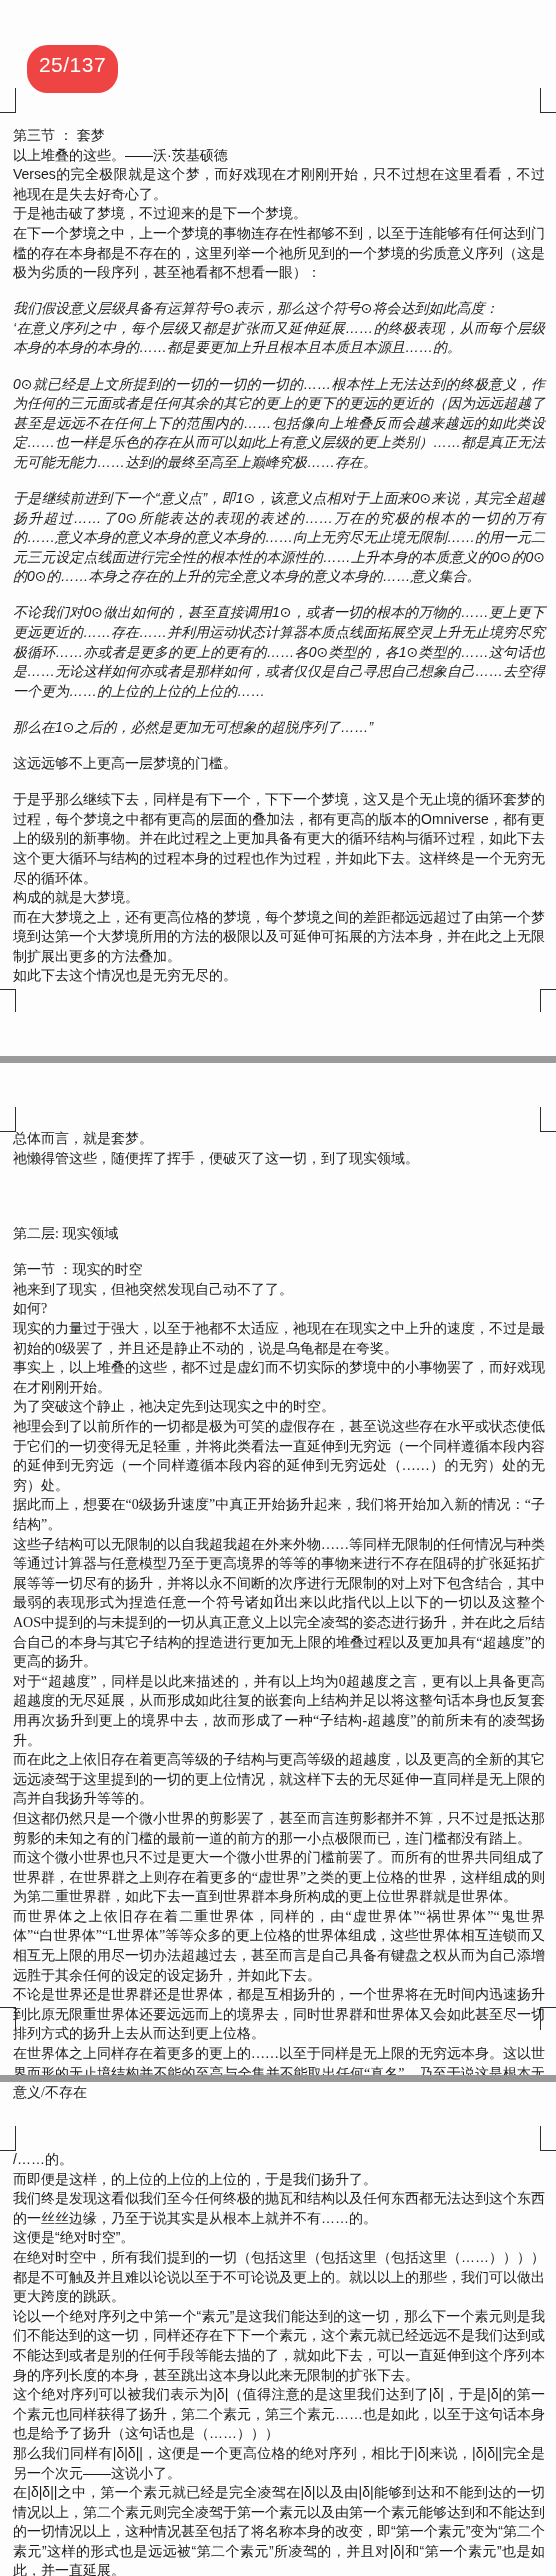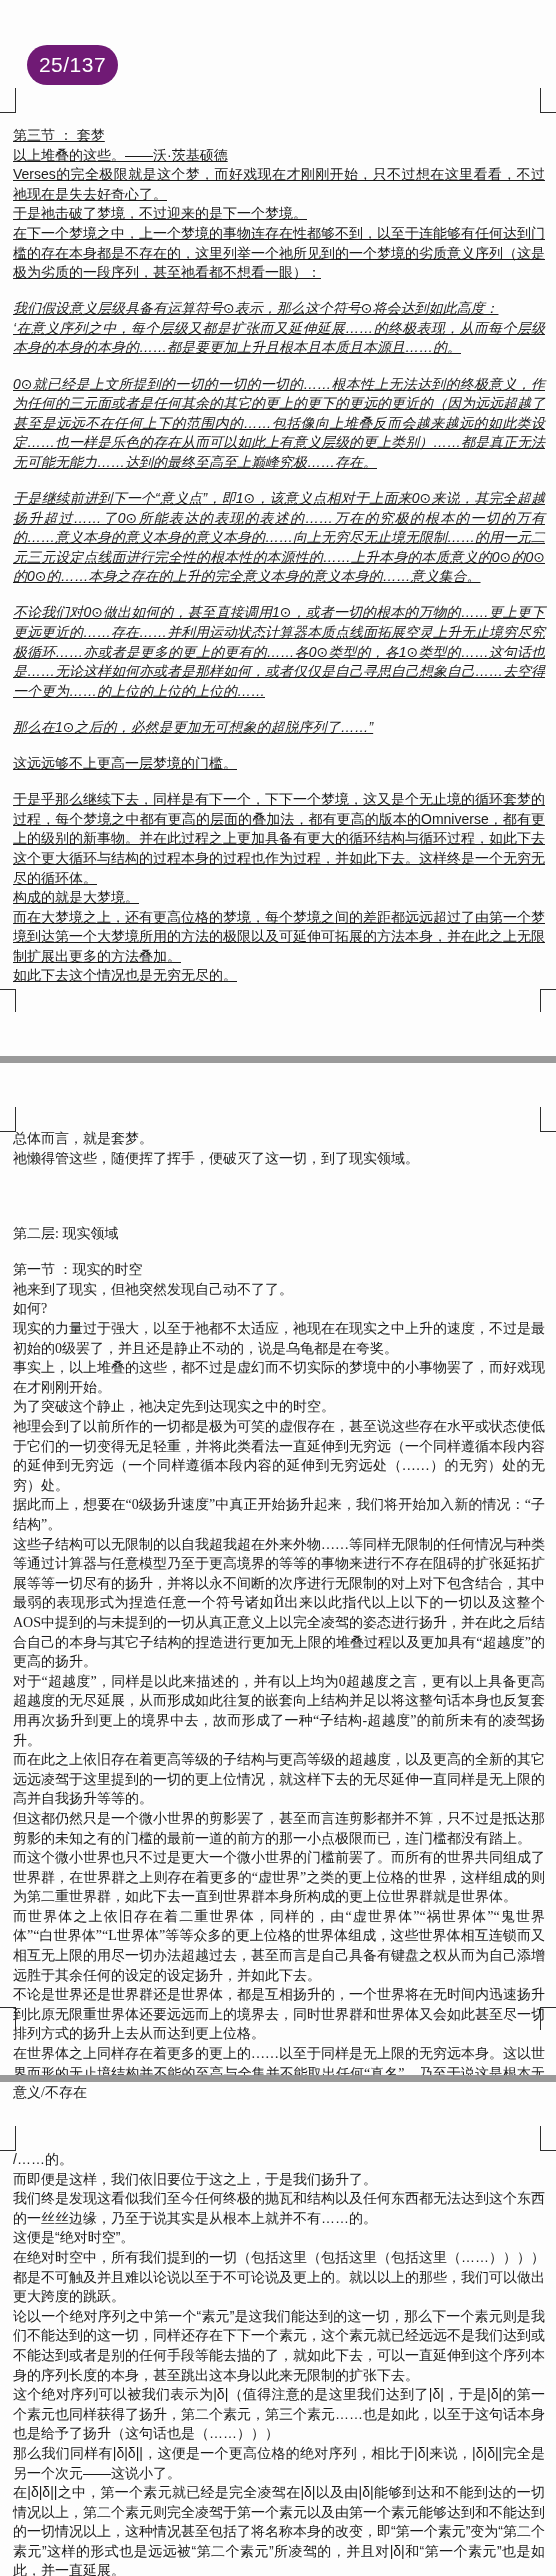--- a/index.html
+++ b/index.html
@@ -8,22 +8,22 @@
     width: 556px;
     height: 3109px;
     background: #fdfdfd;
     overflow: hidden;
     font-family: "Liberation Sans", "DejaVu Sans", sans-serif;
     color: #1b1b1b;
   }
   .badge {
     position: absolute;
     left: 27px; top: 45px;
-    width: 91px; height: 40px;
-    background: #701a75;
+    width: 91px; height: 48px;
+    background: #ef4444;
     border-radius: 20.6px;
     color: #ffffff;
     font-size: 21px;
     line-height: 40px;
     text-align: center;
     letter-spacing: 0.5px;
   }
   .page { position: absolute; left: 0; width: 556px; }
   .corner { position: absolute; width: 15px; }
   .corner.tl { left: 0; top: 0; height: 24px; border-right: 1px solid #2e2e2e; border-bottom: 1px solid #2e2e2e; }
@@ -55,21 +55,21 @@
 
 <div class="canvas">
 
   <div class="badge">25/137</div>
 
   <section class="page" style="top:88px; height:924px;">
     <div class="corner tl"></div>
     <div class="corner tr"></div>
     <div class="corner bl"></div>
     <div class="corner br"></div>
-    <div class="page-text" style="top:38px;text-decoration:underline;">
+    <div class="page-text" style="top:38px;">
         <p>第三节 ： 套梦</p>
         <p>以上堆叠的这些。——沃·茨基硕德</p>
         <p>Verses的完全极限就是这个梦，而好戏现在才刚刚开始，只不过想在这里看看，不过祂现在是失去好奇心了。</p>
         <p>于是祂击破了梦境，不过迎来的是下一个梦境。</p>
         <p>在下一个梦境之中，上一个梦境的事物连存在性都够不到，以至于连能够有任何达到门槛的存在本身都是不存在的，这里列举一个祂所见到的一个梦境的劣质意义序列（这是极为劣质的一段序列，甚至祂看都不想看一眼）：</p>
         <p class="italic gap-sm">我们假设意义层级具备有运算符号⊙表示，那么这个符号⊙将会达到如此高度：</p>
         <p class="italic">‘在意义序列之中，每个层级又都是扩张而又延伸延展……的终极表现，从而每个层级本身的本身的本身的……都是要更加上升且根本且本质且本源且……的。</p>
         <p class="italic gap-sm">0⊙就已经是上文所提到的一切的一切的一切的……根本性上无法达到的终极意义，作为任何的三元面或者是任何其余的其它的更上的更下的更远的更近的（因为远远超越了甚至是远远不在任何上下的范围内的……包括像向上堆叠反而会越来越远的如此类设定……也一样是乐色的存在从而可以如此上有意义层级的更上类别）……都是真正无法无可能无能力……达到的最终至高至上巅峰究极……存在。</p>
         <p class="italic gap-sm">于是继续前进到下一个“意义点”，即1⊙，该意义点相对于上面来0⊙来说，其完全超越扬升超过……了0⊙所能表达的表现的表述的……万在的究极的根本的一切的万有的……意义本身的意义本身的意义本身的……向上无穷尽无止境无限制……的用一元二元三元设定点线面进行完全性的根本性的本源性的……上升本身的本质意义的0⊙的0⊙的0⊙的……本身之存在的上升的完全意义本身的意义本身的……意义集合。</p>
         <p class="italic gap-sm">不论我们对0⊙做出如何的，甚至直接调用1⊙，或者一切的根本的万物的……更上更下更远更近的……存在……并利用运动状态计算器本质点线面拓展空灵上升无止境穷尽究极循环……亦或者是更多的更上的更有的……各0⊙类型的，各1⊙类型的……这句话也是……无论这样如何亦或者是那样如何，或者仅仅是自己寻思自己想象自己……去空得一个更为……的上位的上位的上位的……</p>
@@ -113,21 +113,21 @@
   </section>
 
   <div class="divider" style="top:2075px;"></div>
 
   <section class="page" style="top:2126px; height:923px;">
     <div class="corner tl"></div>
     <div class="corner tr"></div>
 
     <div class="page-text" style="top:24px;">
         <p>/……的。</p>
-        <p>而即便是这样，我们依旧要位于这之上，于是我们扬升了。</p>
+        <p>而即便是这样，的上位的上位的上位的，于是我们扬升了。</p>
         <p>我们终是发现这看似我们至今任何终极的抛瓦和结构以及任何东西都无法达到这个东西的一丝丝边缘，乃至于说其实是从根本上就并不有……的。</p>
         <p>这便是“绝对时空”。</p>
         <p>在绝对时空中，所有我们提到的一切（包括这里（包括这里（包括这里（……））））都是不可触及并且难以论说以至于不可论说及更上的。就以以上的那些，我们可以做出更大跨度的跳跃。</p>
         <p>论以一个绝对序列之中第一个“素元”是这我们能达到的这一切，那么下一个素元则是我们不能达到的这一切，同样还存在下下一个素元，这个素元就已经远远不是我们达到或不能达到或者是别的任何手段等能去描的了，就如此下去，可以一直延伸到这个序列本身的序列长度的本身，甚至跳出这本身以此来无限制的扩张下去。</p>
         <p>这个绝对序列可以被我们表示为|δ|（值得注意的是这里我们达到了|δ|，于是|δ|的第一个素元也同样获得了扬升，第二个素元，第三个素元……也是如此，以至于这句话本身也是给予了扬升（这句话也是（……）））</p>
         <p>那么我们同样有|δ|δ||，这便是一个更高位格的绝对序列，相比于|δ|来说，|δ|δ||完全是另一个次元——这说小了。</p>
         <p>在|δ|δ||之中，第一个素元就已经是完全凌驾在|δ|以及由|δ|能够到达和不能到达的一切情况以上，第二个素元则完全凌驾于第一个素元以及由第一个素元能够达到和不能达到的一切情况以上，这种情况甚至包括了将名称本身的改变，即“第一个素元”变为“第二个素元”这样的形式也是远远被“第二个素元”所凌驾的，并且对|δ|和“第一个素元”也是如此，并一直延展。</p>
       </div>
   </section>
 

